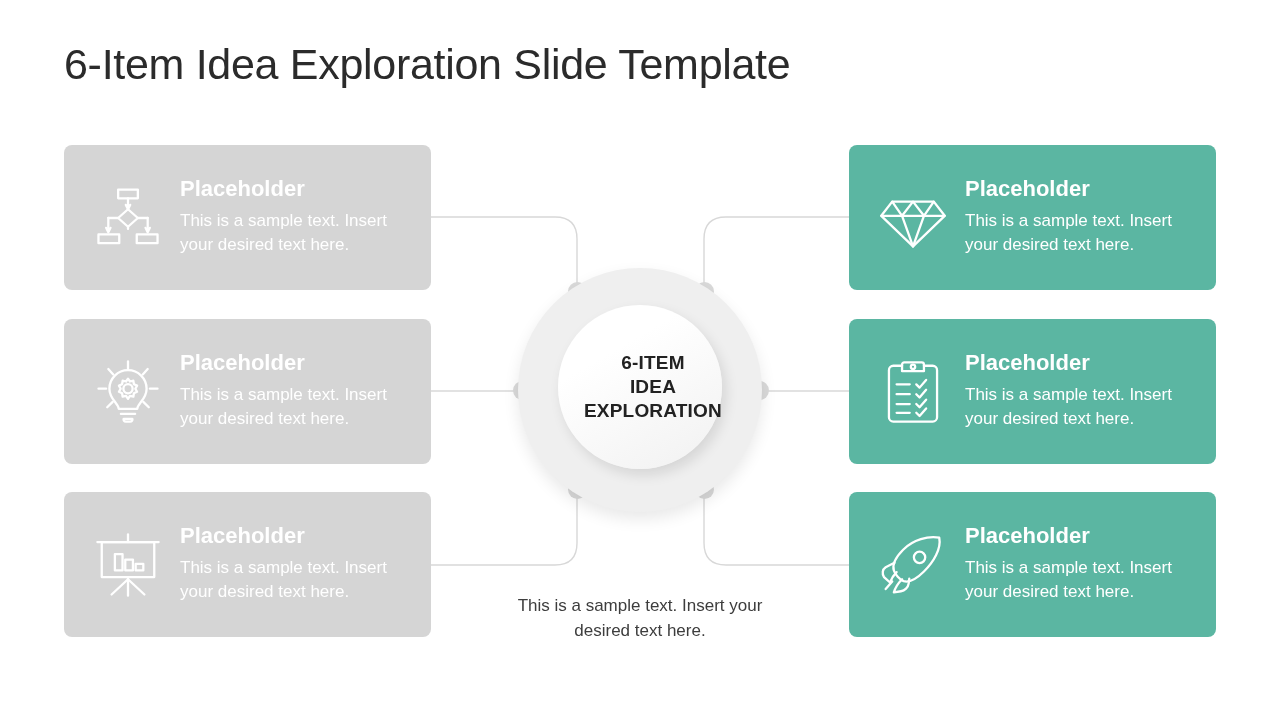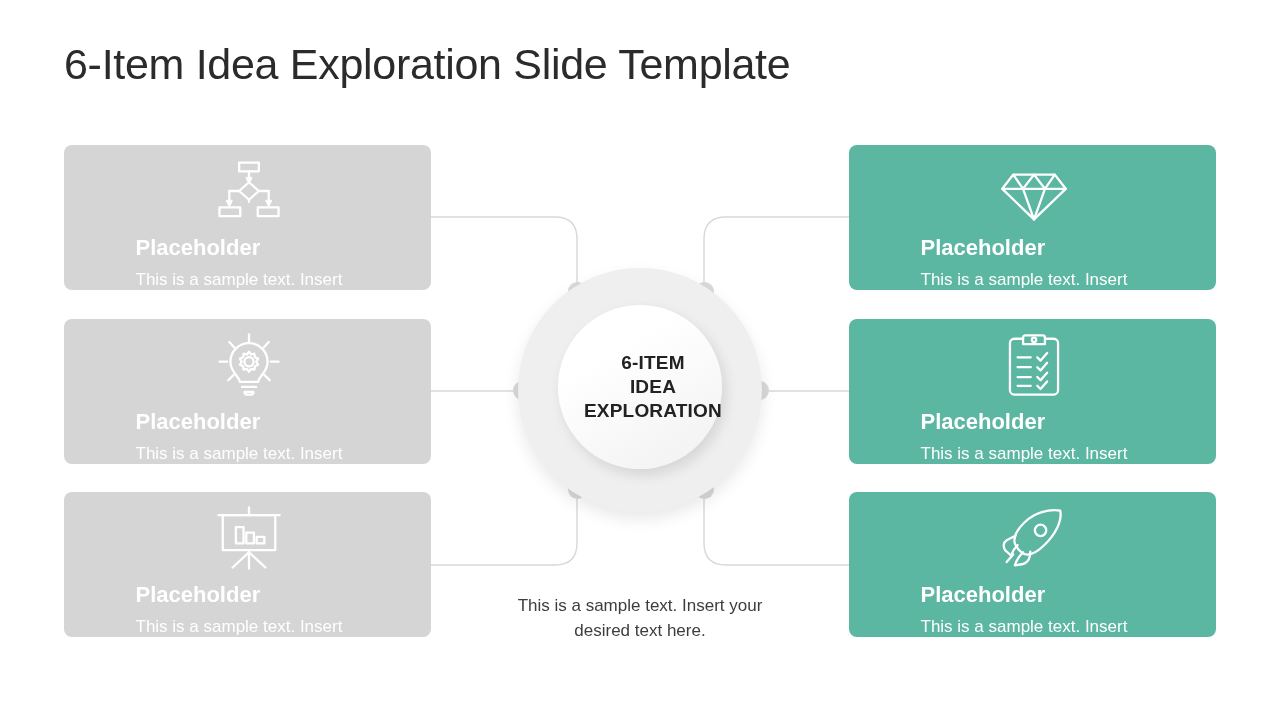--- a/index.html
+++ b/index.html
@@ -95,21 +95,20 @@
   
   .card {
     position: absolute;
     width: 367px;
     height: 145px;
     border-radius: 8px;
     display: flex;
     align-items: center;
     box-sizing: border-box;
     padding: 0 16px 0 18px;
-    flex-direction: column;
   }
   .card.gray  { background: #d5d5d5; }
   .card.teal  { background: #5bb6a2; }
 
   .card-icon {
     flex: 0 0 92px;
     width: 92px;
     height: 92px;
     display: flex;
     align-items: center;

